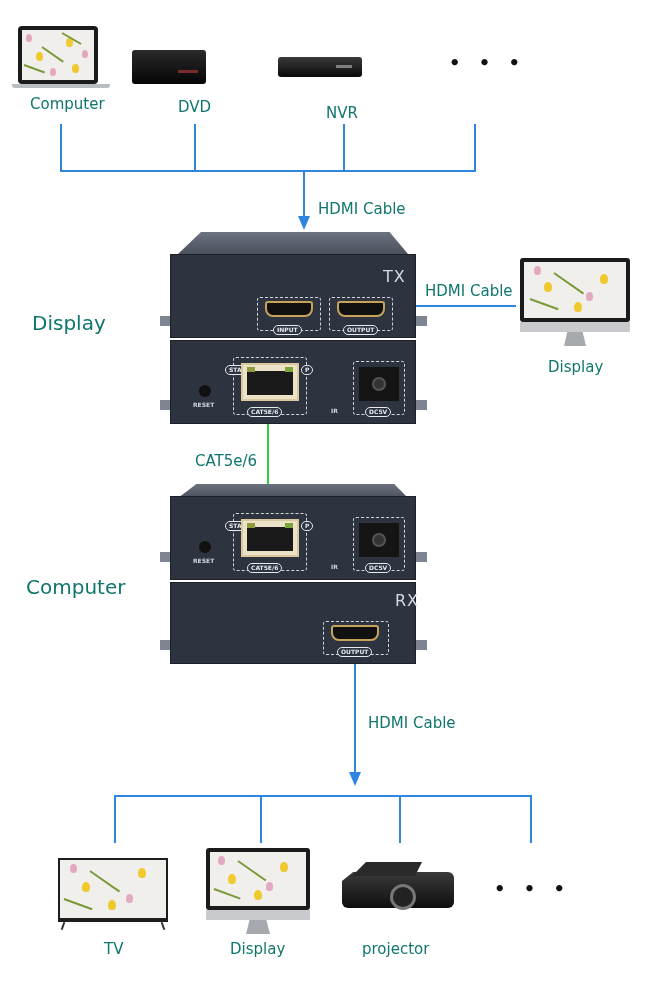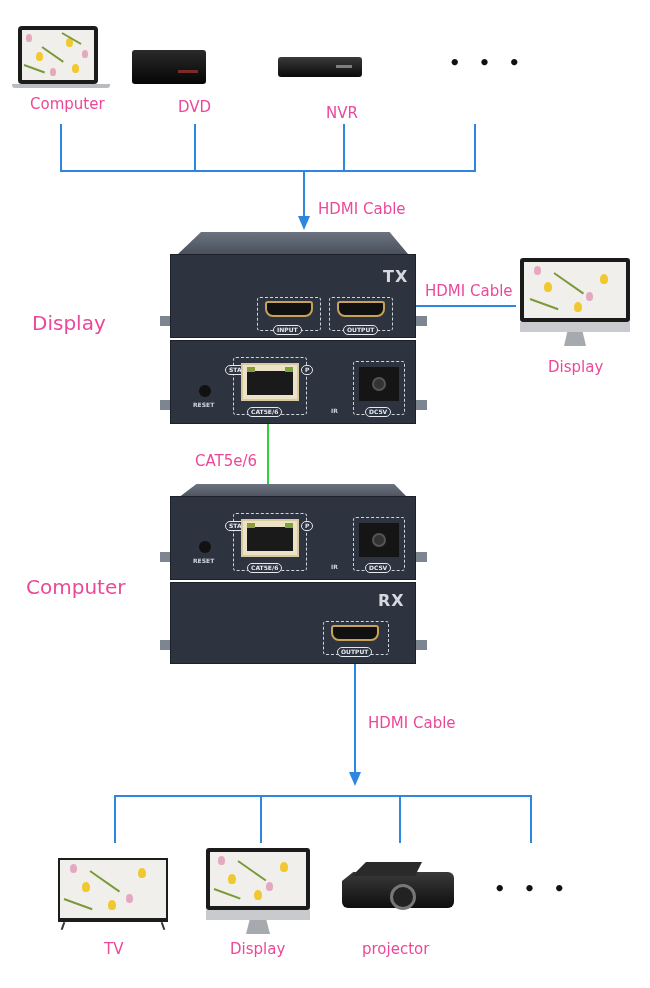--- a/index.html
+++ b/index.html
@@ -1,18 +1,18 @@
 <!DOCTYPE html>
 <html><head>
 <meta charset="utf-8">
 <style>
   html,body{margin:0;padding:0;background:#ffffff;}
   body{width:650px;height:988px;position:relative;overflow:hidden;font-family:"DejaVu Sans","Liberation Sans",sans-serif;color:#111;}
   .abs{position:absolute;}
-  .lbl{position:absolute;font-size:15px;color:#ec4899;white-space:nowrap;}
+  .lbl{position:absolute;font-size:15px;color:#0f766e;white-space:nowrap;}
   .lbl.big{font-size:20px;}
   .line{position:absolute;background:#2f86e0;}
   .green{position:absolute;background:#2fd23a;}
   .arrow{position:absolute;width:0;height:0;border-left:6px solid transparent;border-right:6px solid transparent;border-top:14px solid #2f86e0;}
   .dots{position:absolute;font-size:28px;font-weight:bold;letter-spacing:6px;color:#111;line-height:1;}
   
   .screen{position:absolute;background:#f1efec;overflow:hidden;}
   .tulip{position:absolute;border-radius:50% 50% 45% 45%;}
   .stem{position:absolute;height:2px;background:#7a9a3a;transform-origin:left center;}
   
@@ -22,21 +22,21 @@
   .port-frame{position:absolute;border:1px dashed #cfd5dd;border-radius:3px;box-sizing:border-box;}
   .hdmi{position:absolute;background:#111;border:2px solid #c7a25a;border-radius:3px 3px 8px 8px;box-sizing:border-box;}
   .tag{position:absolute;font-size:6px;color:#e6e9ee;border:1px solid #e6e9ee;border-radius:5px;padding:0 3px;background:#2d3440;line-height:8px;font-weight:bold;}
   .rj45{position:absolute;background:#ece2c8;border:2px solid #d8c99e;box-sizing:border-box;}
   .rj45 .hole{position:absolute;left:4px;right:4px;top:6px;bottom:4px;background:#1a1a1a;}
   .led{position:absolute;width:8px;height:5px;background:#8f9a3a;}
   .btn-round{position:absolute;width:12px;height:12px;border-radius:50%;background:#111;}
   .small{position:absolute;font-size:6px;color:#cfd5dd;font-weight:bold;}
   .dcjack{position:absolute;background:#151515;}
   .dcjack .c{position:absolute;left:50%;top:50%;width:14px;height:14px;margin:-7px 0 0 -7px;border-radius:50%;background:#333;border:2px solid #555;box-sizing:border-box;}
-  .txrx{position:absolute;font-size:16px;font-weight:bold;color:#d5d9df;letter-spacing:1px;}
+  .txrx{position:absolute;font-size:16px;font-weight:normal;color:#d5d9df;letter-spacing:1px;}
 </style>
 </head>
 <body>
 
 <div class="abs" style="left:12px;top:26px;width:98px;height:64px;">
   <div class="abs" style="left:6px;top:0;width:80px;height:58px;background:#1b1b1b;border-radius:4px;"></div>
   <div class="screen" style="left:10px;top:4px;width:72px;height:50px;">
     <div class="tulip" style="left:14px;top:22px;width:7px;height:9px;background:#f0c830;"></div>
     <div class="tulip" style="left:44px;top:8px;width:7px;height:9px;background:#f0c830;"></div>
     <div class="tulip" style="left:50px;top:34px;width:7px;height:9px;background:#f0c830;"></div>
@@ -151,21 +151,21 @@
   <div class="port-frame" style="left:182px;top:20px;width:52px;height:54px;"></div>
   <div class="dcjack" style="left:188px;top:26px;width:40px;height:34px;">
       <div class="c"></div>
     </div>
   <div class="tag" style="left:194px;top:66px;">DC5V</div>
 </div>
 
 <div class="ear" style="left:160px;top:640px;"></div>
 <div class="ear" style="left:413px;top:640px;"></div>
 <div class="panel" style="left:170px;top:582px;width:246px;height:82px;">
-  <div class="txrx" style="left:207px;top:8px;">RX</div>
+  <div class="txrx" style="left:224px;top:8px;">RX</div>
   <div class="port-frame" style="left:152px;top:38px;width:66px;height:34px;"></div>
   <div class="hdmi" style="left:160px;top:42px;width:48px;height:16px;"></div>
   <div class="tag" style="left:166px;top:64px;">OUTPUT</div>
 </div>
 
 <div class="line" style="left:354px;top:664px;width:2px;height:110px;"></div>
 <div class="arrow" style="left:349px;top:772px;"></div>
 <div class="lbl" style="left:368px;top:714px;">HDMI Cable</div>
 
 <div class="line" style="left:114px;top:795px;width:418px;height:2px;"></div>

